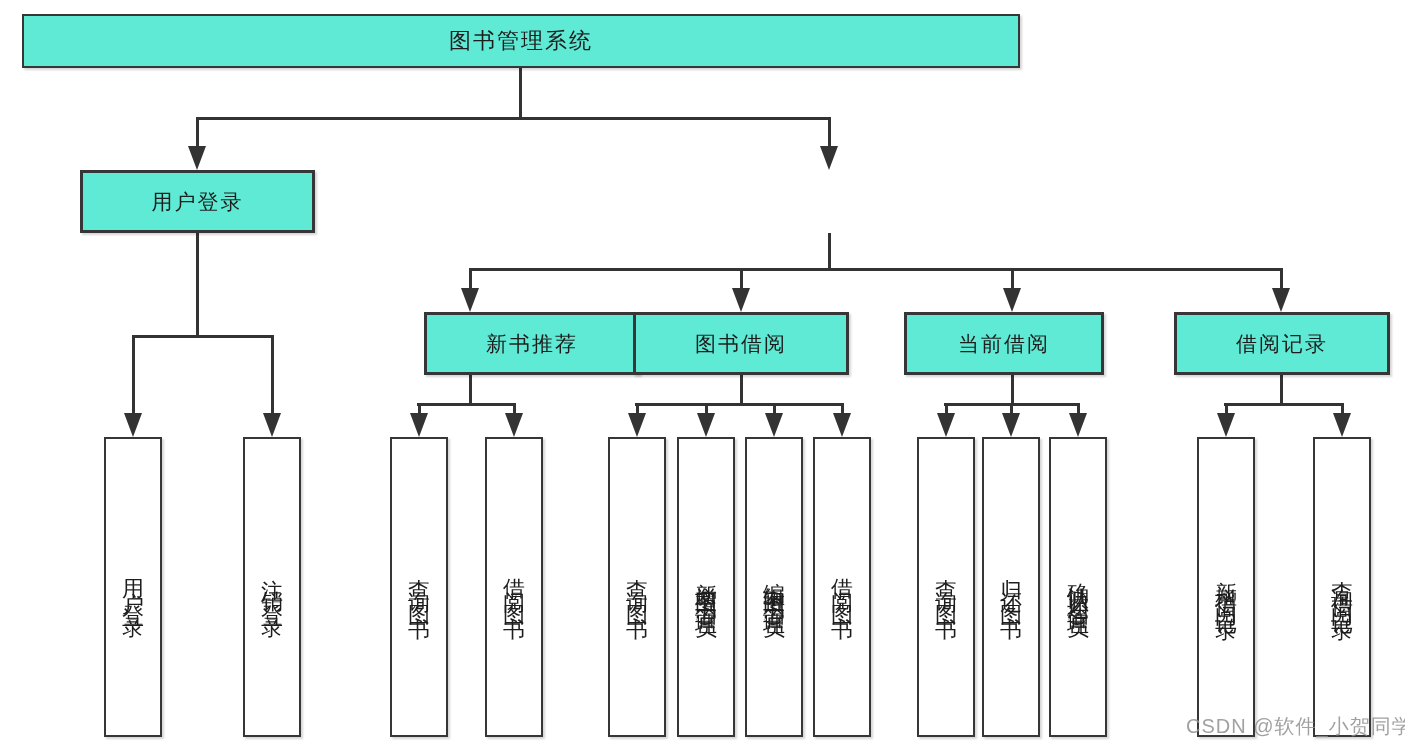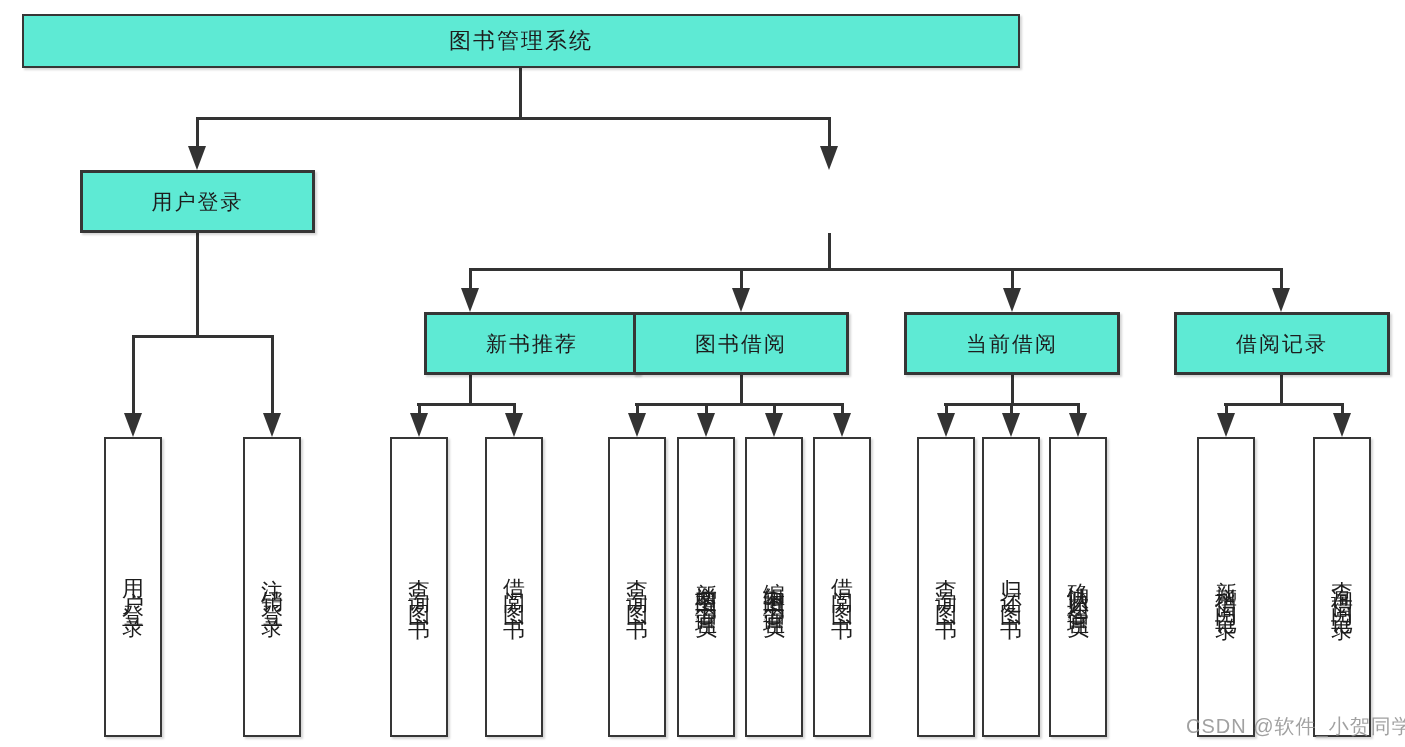--- a/index.html
+++ b/index.html
@@ -103,21 +103,21 @@
   <div class="ar" style="left:1003px; top:288px;"></div>
   <div class="vl" style="left:1280px; top:268px; height:22px;"></div>
   <div class="ar" style="left:1272px; top:288px;"></div>
 
   <div class="hbox" style="left:376px; top:312px; width:216px; height:63px;margin-left:48px;">
     <span>新书推荐</span>
   </div>
   <div class="hbox" style="left:633px; top:312px; width:216px; height:63px;">
     <span>图书借阅</span>
   </div>
-  <div class="hbox" style="left:904px; top:312px; width:216px; height:63px;">
+  <div class="hbox" style="left:904px; top:312px; width:200px; height:63px;">
     <span>当前借阅</span>
   </div>
   <div class="hbox" style="left:1174px; top:312px; width:216px; height:63px;">
     <span>借阅记录</span>
   </div>
 
   <div class="vl" style="left:469px; top:374px; height:31px;"></div>
   <div class="hl" style="left:417px; top:403px; width:99px;"></div>
   <div class="vl" style="left:418px; top:403px; height:13px;"></div>
   <div class="ar" style="left:410px; top:413px;"></div>

